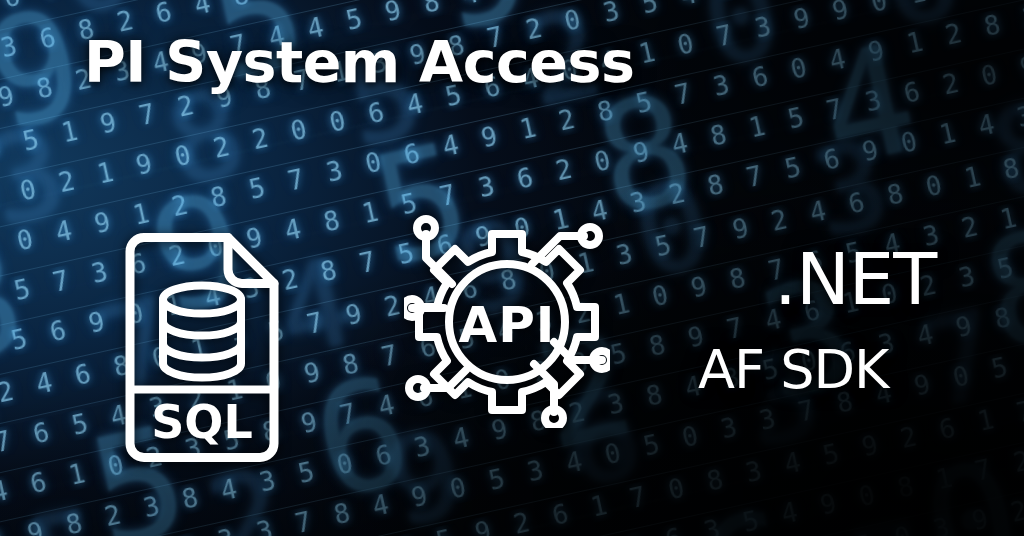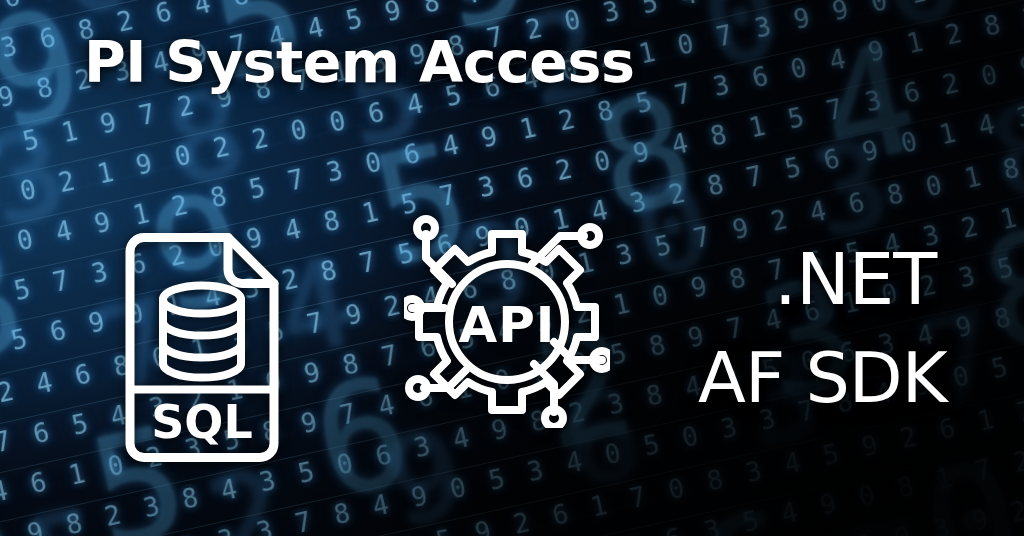--- a/index.html
+++ b/index.html
@@ -147,21 +147,21 @@
   #label-dotnet {
     left: 746px;
     top: 243px;
     font-size: 72px;
     letter-spacing: -1px;
     margin-left: 28px;
   }
   #label-afsdk {
     left: 698px;
     top: 343px;
-    font-size: 70px;
+    font-size: 54px;
     letter-spacing: -1px;
   }
 
   .icon-stroke {
     fill: none;
     stroke: #ffffff;
     stroke-linecap: round;
     stroke-linejoin: round;
   }
   .icon-fill { fill: #ffffff; }

